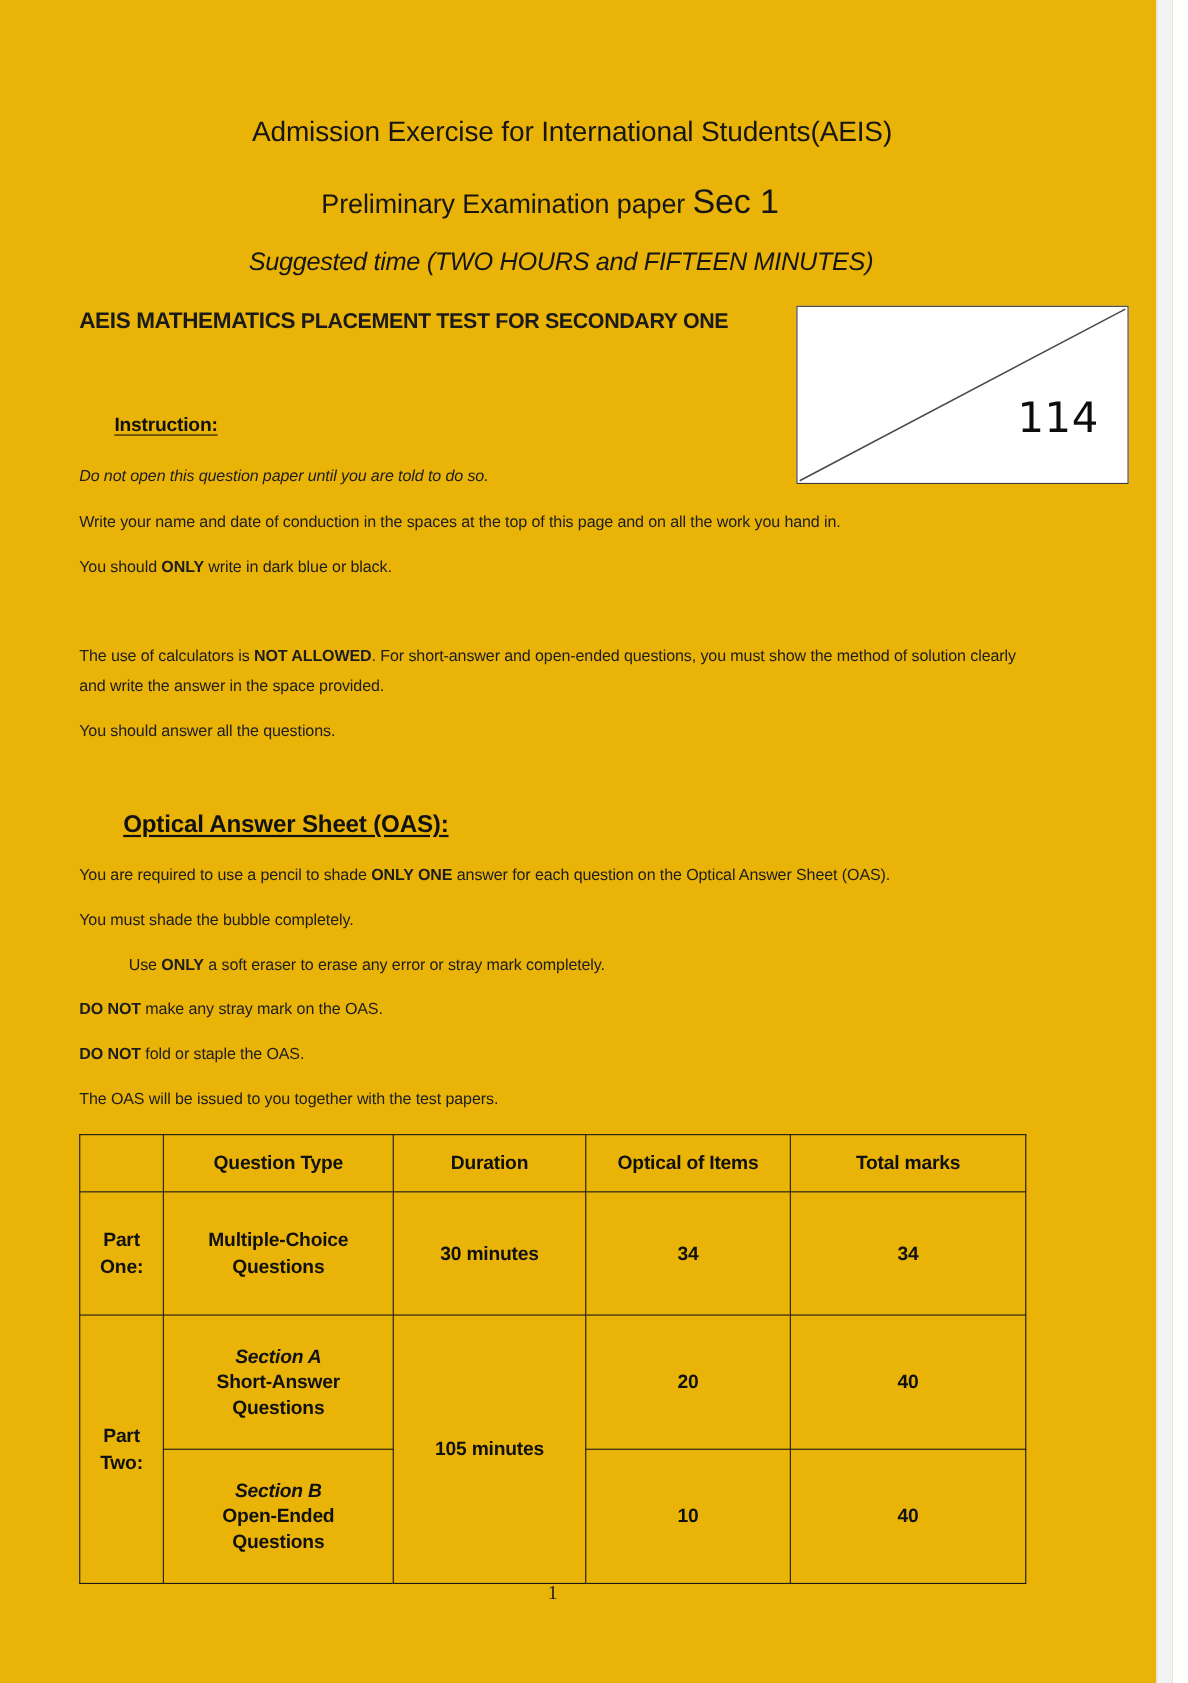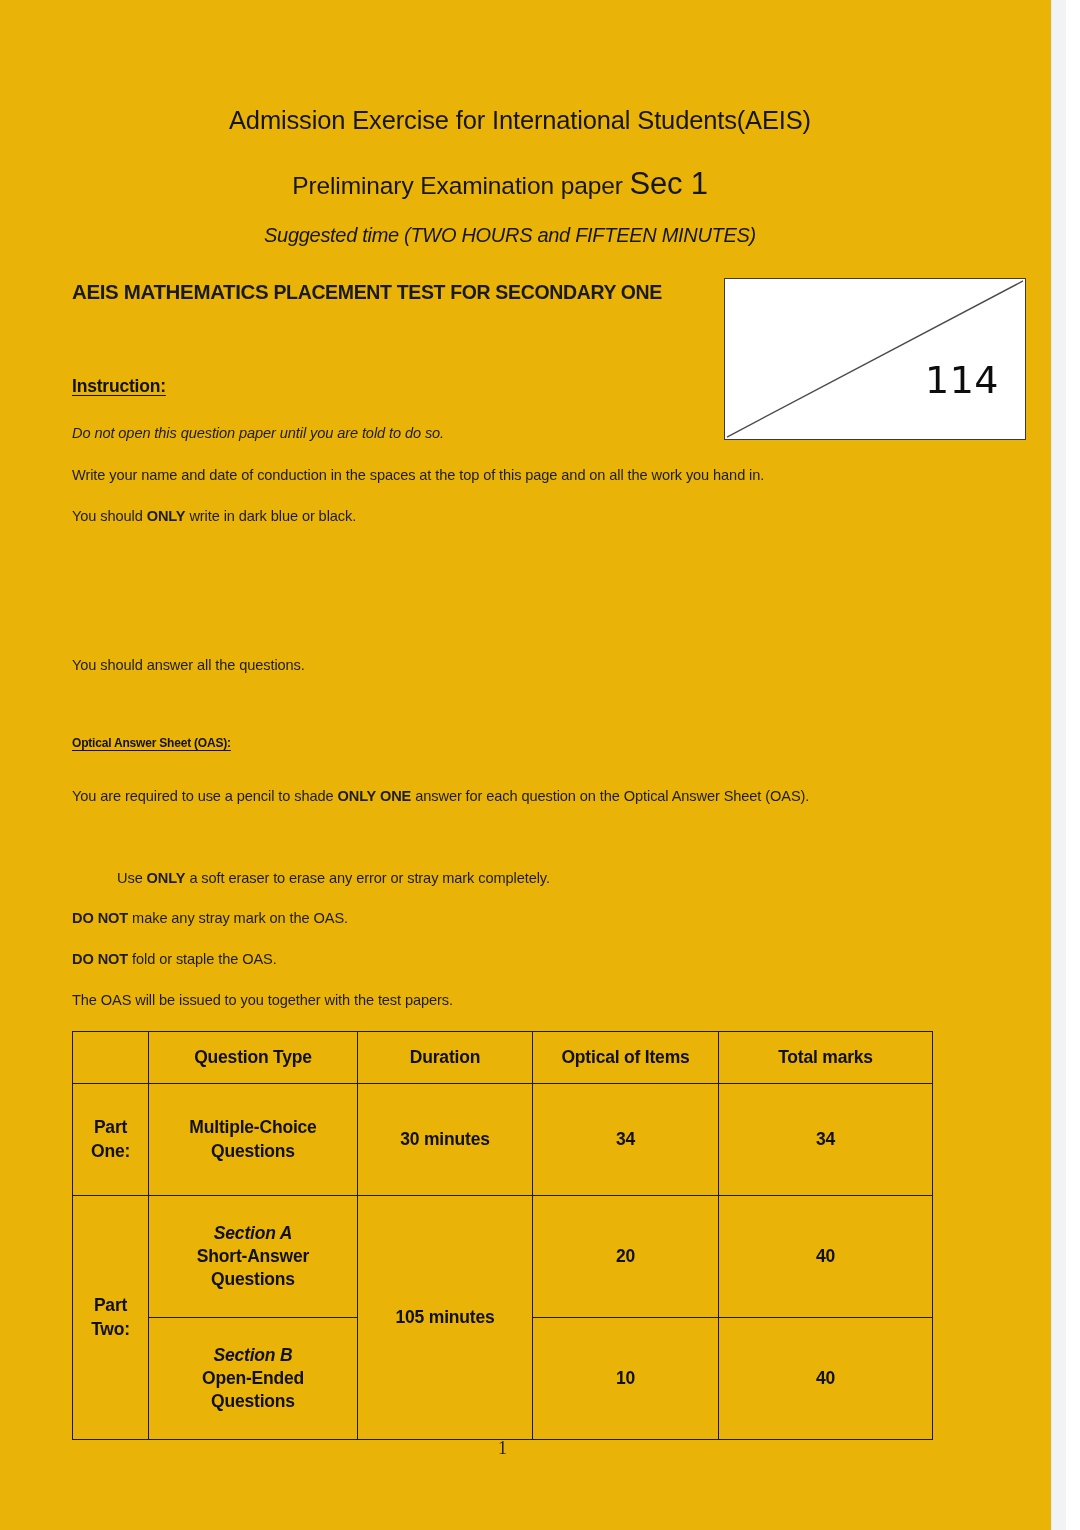--- a/index.html
+++ b/index.html
@@ -71,21 +71,21 @@
     font-weight: 400;
     letter-spacing: -0.1px;
   }
   #title-sub .sec-strong {
     font-size: 31px;
     letter-spacing: -0.2px;
   }
   #title-time {
     position: absolute;
     left: 0; top: 224px; width: 1020px;
-    font-size: 20px;
+    font-size: 23px;
     font-style: italic;
     font-weight: 400;
     letter-spacing: -0.3px;
   }
   #title-placement {
     position: absolute;
     left: 72px; top: 280px;
     font-size: 19.5px;
     font-weight: bold;
     letter-spacing: -0.35px;
@@ -131,22 +131,22 @@
     position: absolute;
     left: 72px;
     font-size: 17.5px;
     font-weight: bold;
     text-decoration: underline;
     text-underline-offset: 3px;
     letter-spacing: -0.2px;
     color: #121212;
     white-space: nowrap;
   }
-  #instruction-heading { top: 376px; }
-  #oas-heading { top: 736px; font-size: 12px; }
+  #instruction-heading { top: 376px; margin-left: 32px; }
+  #oas-heading { top: 736px; font-size: 22px; margin-left: 40px; }
 
   
   .body-p {
     position: absolute;
     left: 72px;
     font-size: 14.6px;
     line-height: 27px;
     color: #1d1d1d;
     letter-spacing: -0.1px;
     font-weight: 400;
@@ -251,29 +251,33 @@
 
   <div class="body-p" id="ins-p1">Do not open this question paper until you are told to do so.</div>
 
   <div class="body-p" id="ins-p2">Write your name and date of conduction in the spaces at the top of this page and on all the work you hand in.</div>
 
   <div class="body-p" id="ins-p3">
     <span>You should </span><b>ONLY</b><span> write in dark blue or black.</span>
   </div>
 
 
+  <div class="body-p" id="ins-p5">
+    <span>The use of calculators is </span><b>NOT ALLOWED</b><span>. For short-answer and open-ended questions, you must show the method of solution clearly and write the answer in the space provided.</span>
+  </div>
 
   <div class="body-p" id="ins-p6">You should answer all the questions.</div>
 
   <div class="sec-head" id="oas-heading">Optical Answer Sheet (OAS):</div>
 
   <div class="body-p" id="oas-p1">
     <span>You are required to use a pencil to shade </span><b>ONLY ONE</b><span> answer for each question on the Optical Answer Sheet (OAS).</span>
   </div>
 
+  <div class="body-p" id="oas-p2">You must shade the bubble completely.</div>
 
   <div class="body-p" id="oas-p3">
     <span>Use </span><b>ONLY</b><span> a soft eraser to erase any error or stray mark completely.</span>
   </div>
 
   <div class="body-p" id="oas-p4">
     <b>DO NOT</b><span> make any stray mark on the OAS.</span>
   </div>
 
   <div class="body-p" id="oas-p5">

